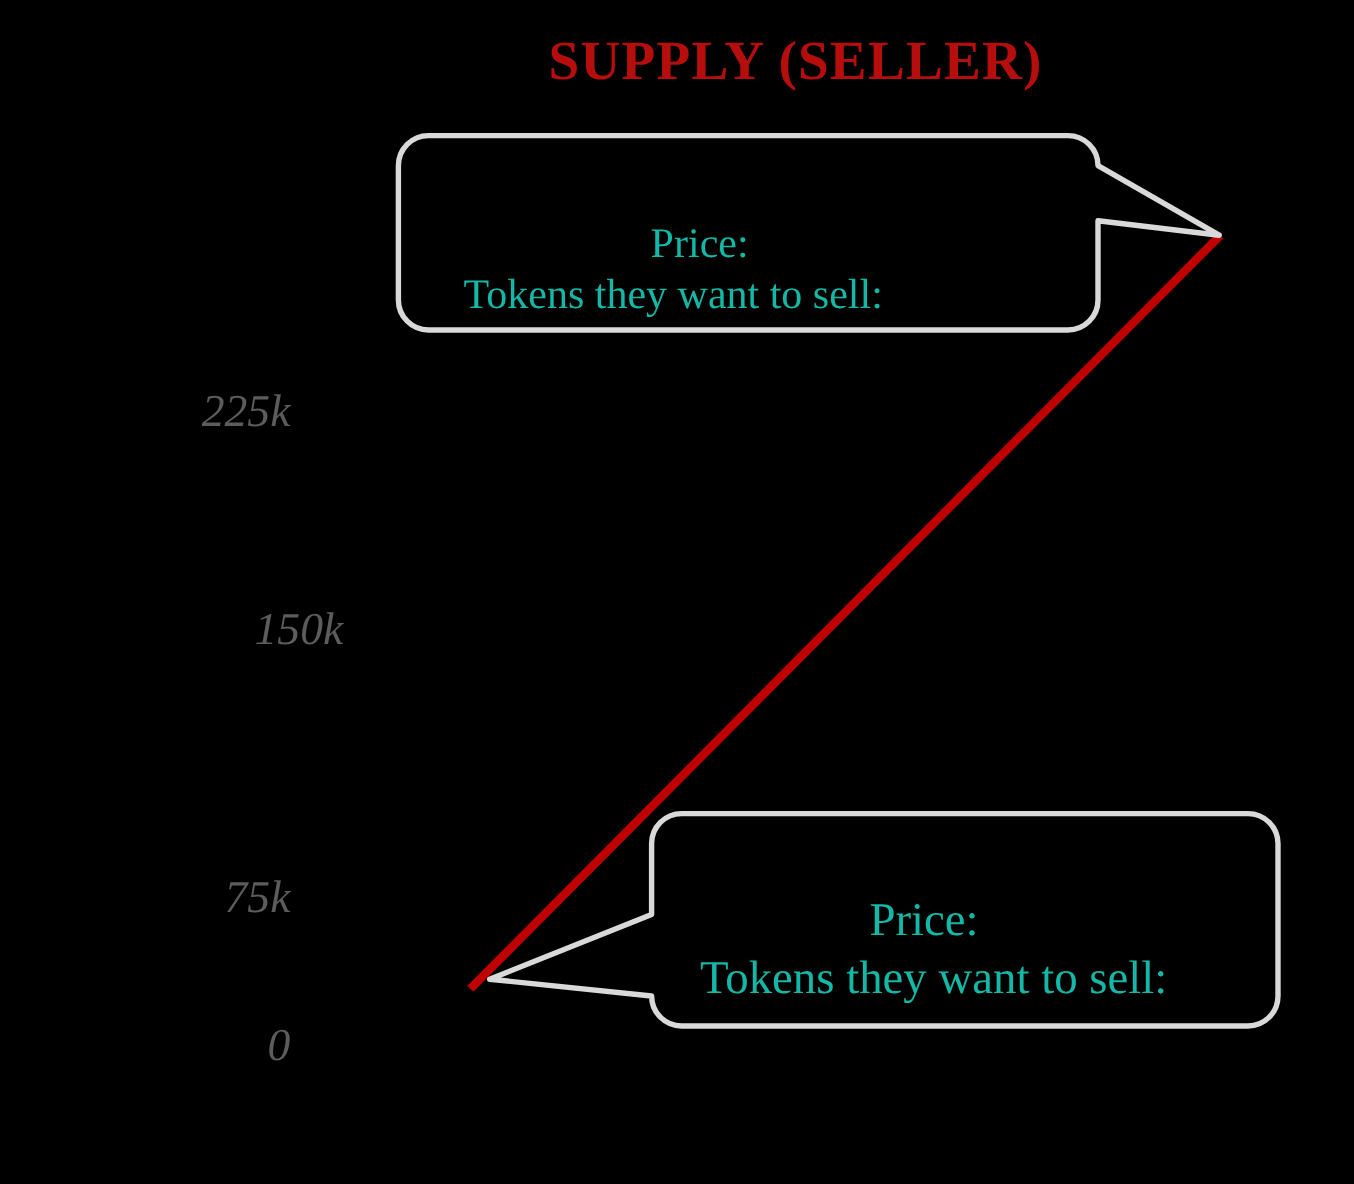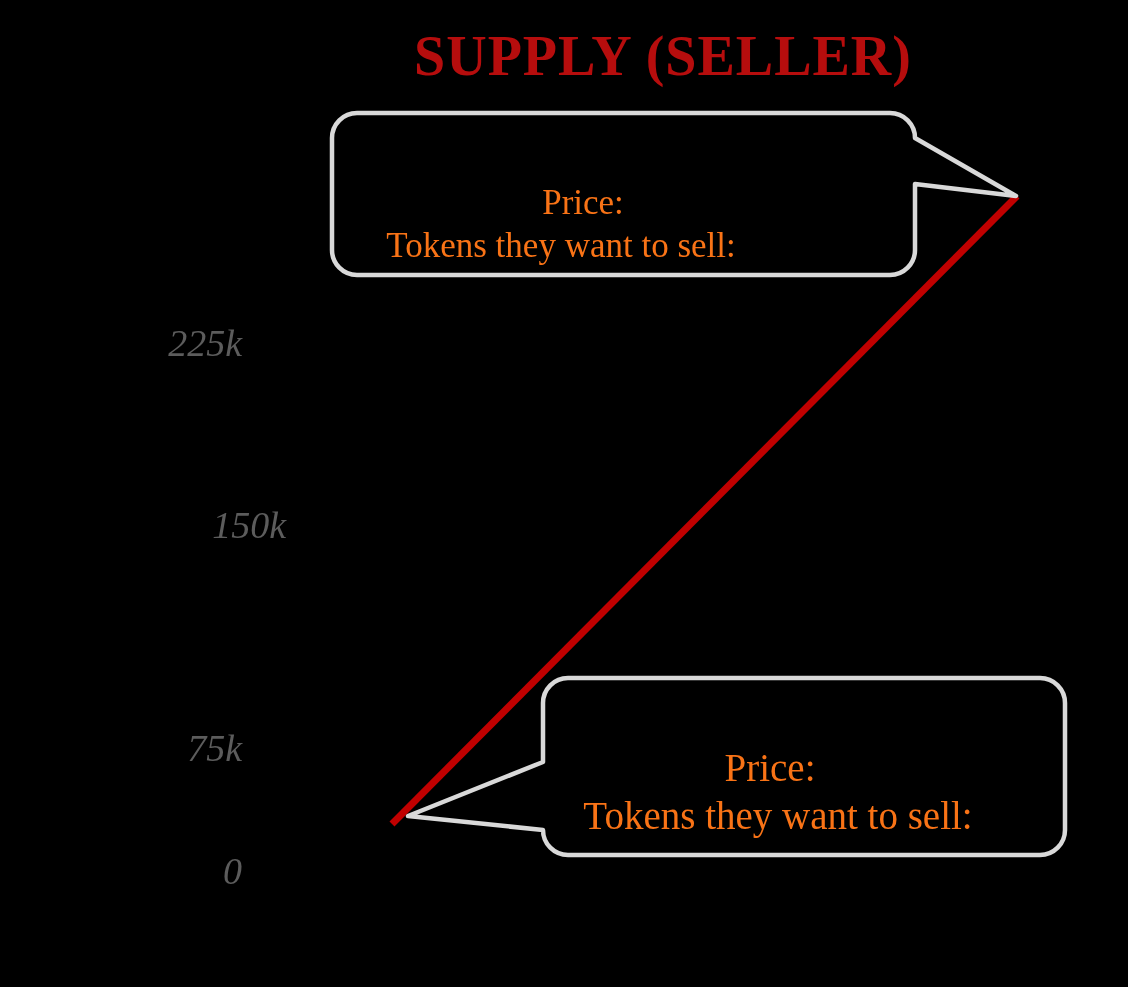--- a/index.html
+++ b/index.html
@@ -7,21 +7,21 @@
     position:relative;
     width:1128px;height:987px;
     background:#000;
     overflow:hidden;
     font-family:"Liberation Serif", serif;
   }
   #chart-title{
     position:absolute;
     left:663px;top:24px;
     transform:translateX(-50%);
-    font-size:56px;
+    font-size:46px;
     font-weight:bold;
     font-variant:small-caps;
     letter-spacing:1px;
     color:#b60d0d;
     white-space:nowrap;
   }
   .y-tick{
     position:absolute;
     left:0;width:242px;
     text-align:right;
@@ -33,21 +33,21 @@
   }
   #ytick-300k{top:145px;}
   #ytick-225k{top:323px;}
   #ytick-150k{top:505px;padding-left:44px;}
   #ytick-75k{top:728px;}
   #ytick-0{top:851px;}
   svg{position:absolute;left:0;top:0;}
   .callout-line{
     position:absolute;
     transform:translate(-50%,-50%);
-    color:#f97316;
+    color:#14b8a6;
     white-space:nowrap;
   }
   .top-line{font-size:35px;}
   .bottom-line{font-size:39px;}
   #top-callout-line1{left:583px;top:203px;}
   #top-callout-line2{left:561px;top:246px;}
   #bottom-callout-line1{left:770px;top:767px;}
   #bottom-callout-line2{left:778px;top:815px;}
 </style>
 </head>

